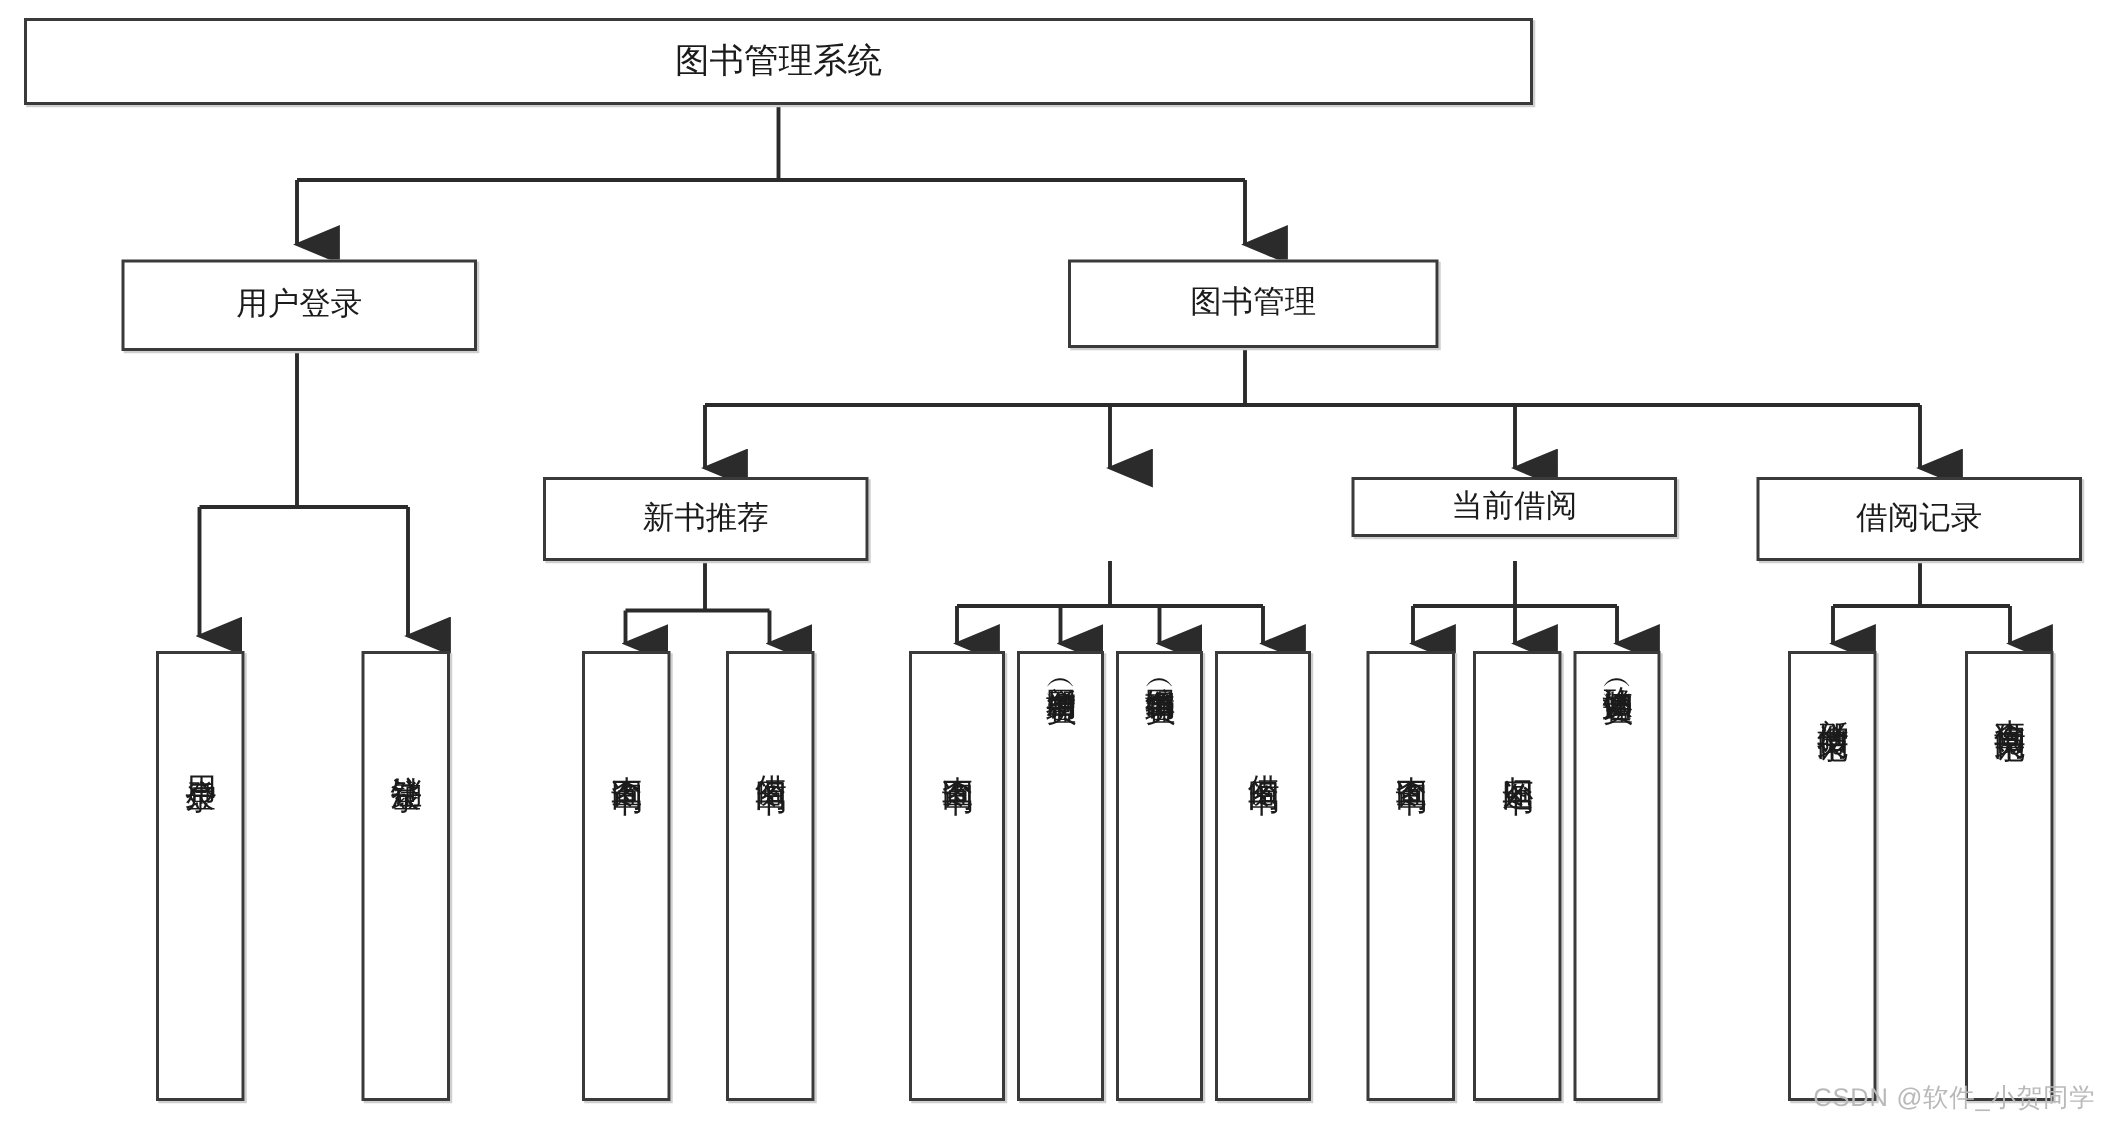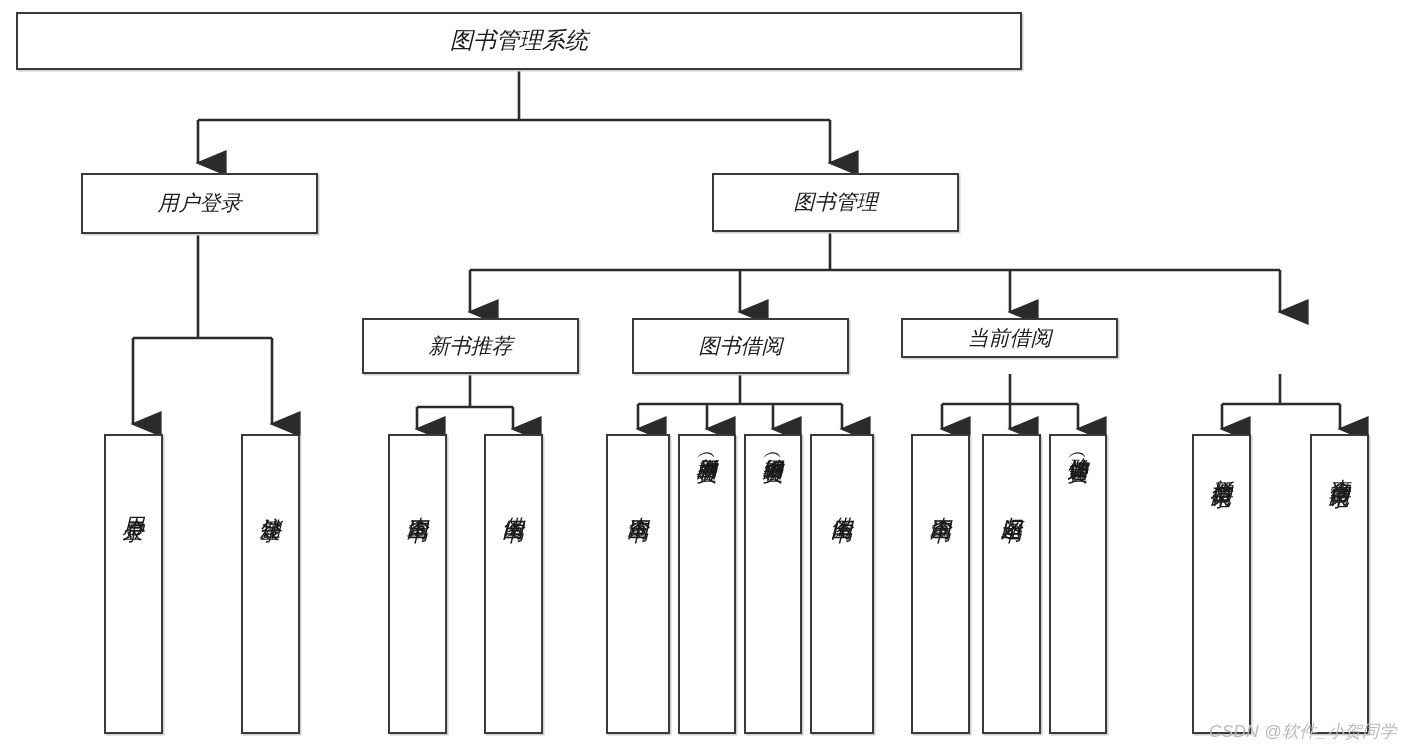--- a/index.html
+++ b/index.html
@@ -9,21 +9,20 @@
   }
   body {
     font-family: "Liberation Sans", "DejaVu Sans", sans-serif;
   }
   #canvas {
     position: relative;
     width: 1405px;
     height: 747px;
     background: #ffffff;
     overflow: hidden;
-    font-style: italic;
   }
   svg.wires {
     position: absolute;
     left: 0;
     top: 0;
     width: 1405px;
     height: 747px;
     pointer-events: none;
   }
   .node {
@@ -148,26 +147,26 @@
   <div class="node horiz t-l1" style="left:81px; top:173px; width:237px; height:61px;">
     <span class="lbl">用户登录</span>
   </div>
   <div class="node horiz t-l1" style="left:712px; top:173px; width:247px; height:59px;">
     <span class="lbl">图书管理</span>
   </div>
 
   <div class="node horiz t-l2" style="left:362px; top:318px; width:217px; height:56px;">
     <span class="lbl">新书推荐</span>
   </div>
-  <div class="node horiz t-l2" style="left:632px; top:318px; width:217px; height:56px;">
-    <span class="lbl">图书借阅</span>
-  </div>
   <div class="node horiz t-l2" style="left:901px; top:318px; width:217px; height:40px;">
     <span class="lbl">当前借阅</span>
   </div>
+  <div class="node horiz t-l2" style="left:1171px; top:318px; width:217px; height:56px;">
+    <span class="lbl">借阅记录</span>
+  </div>
 
   <div class="node vert mid" style="left:104px; top:434px; width:59px; height:300px;">
     <span class="lbl">用户登录</span>
   </div>
   <div class="node vert mid" style="left:241px; top:434px; width:59px; height:300px;">
     <span class="lbl">注销登录</span>
   </div>
 
   <div class="node vert mid" style="left:388px; top:434px; width:59px; height:300px;">
     <span class="lbl">查询图书</span>

